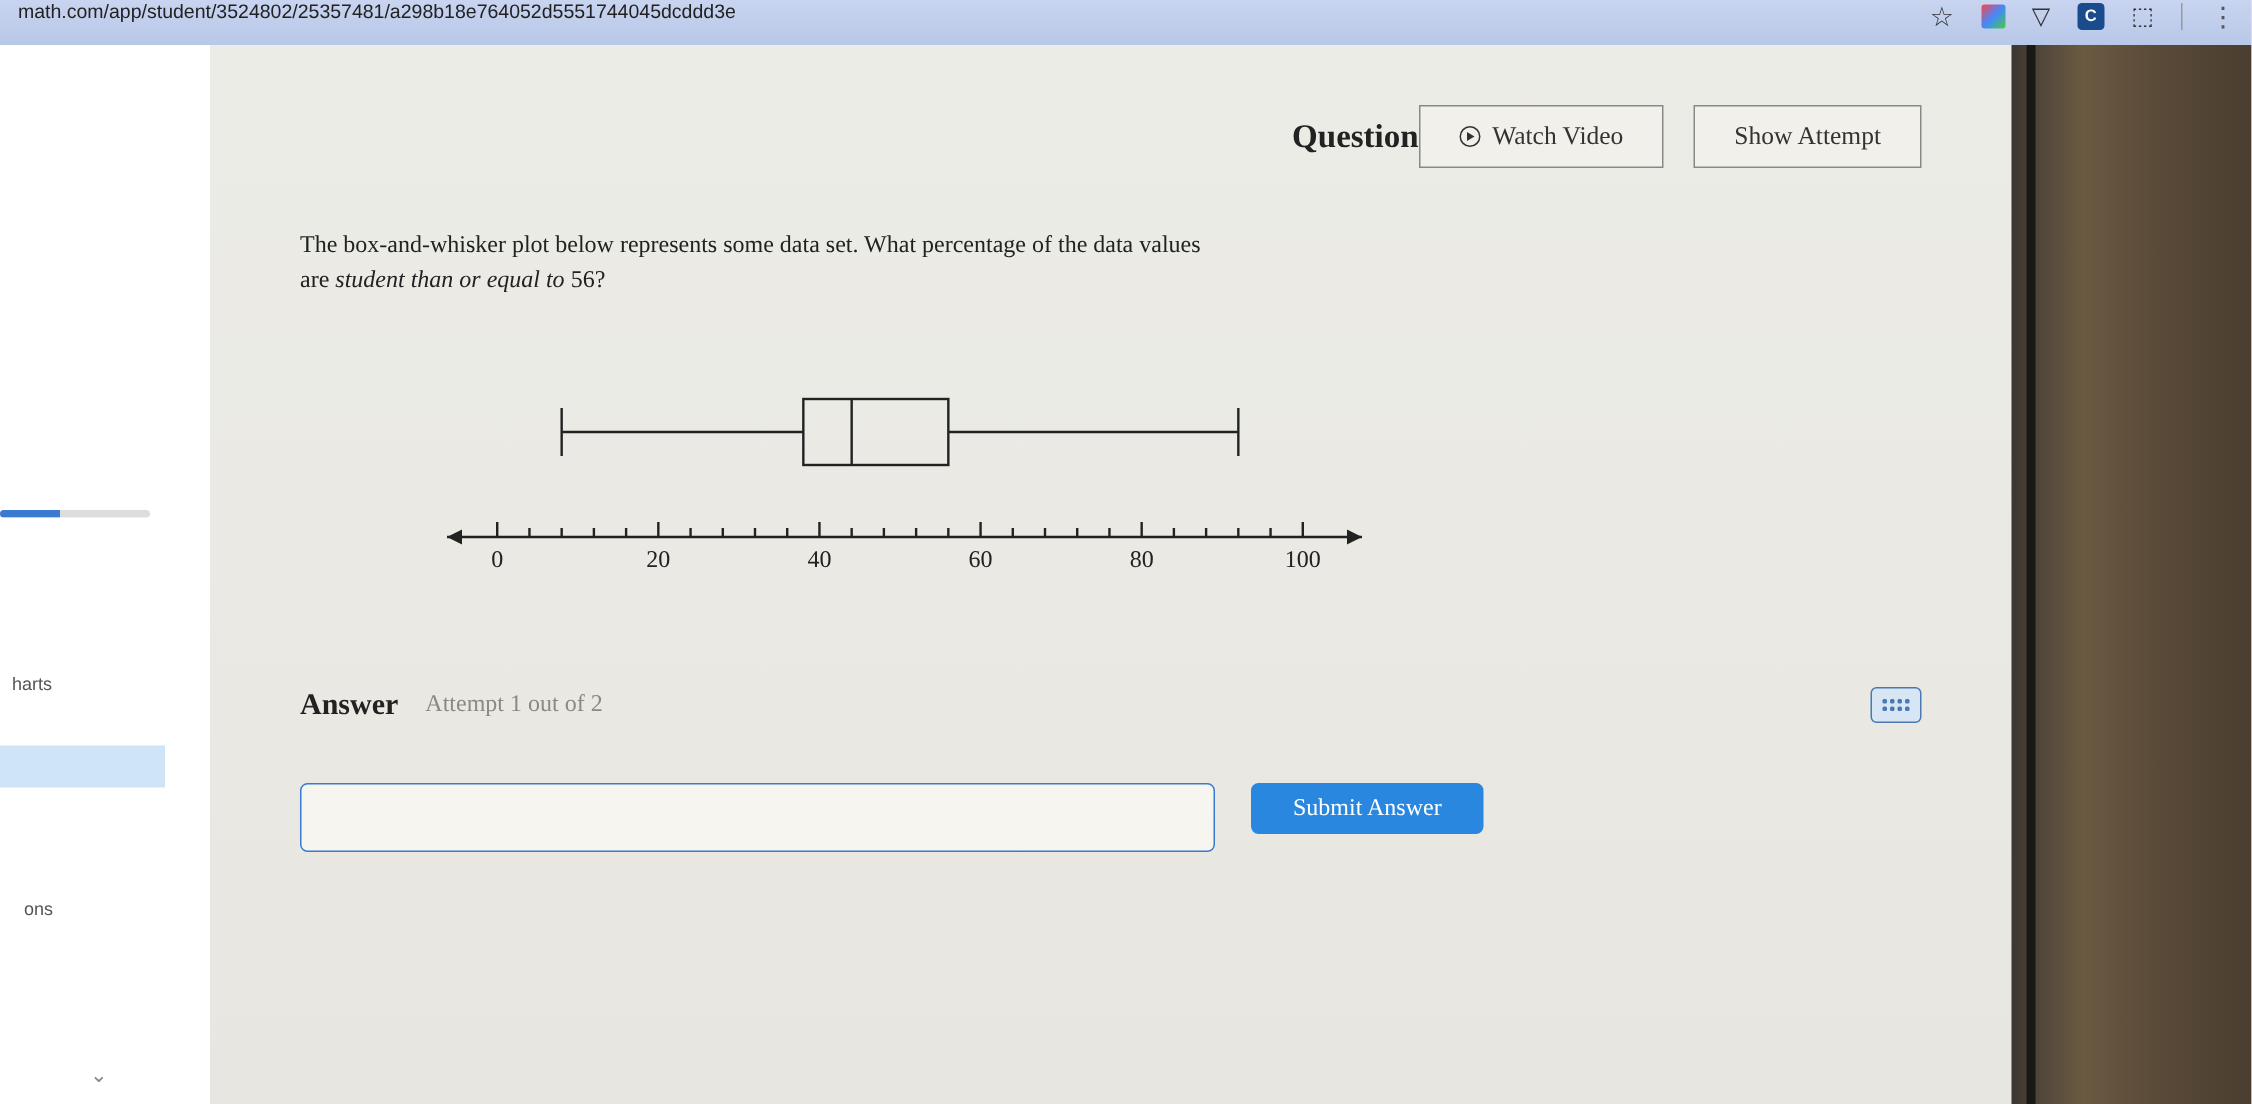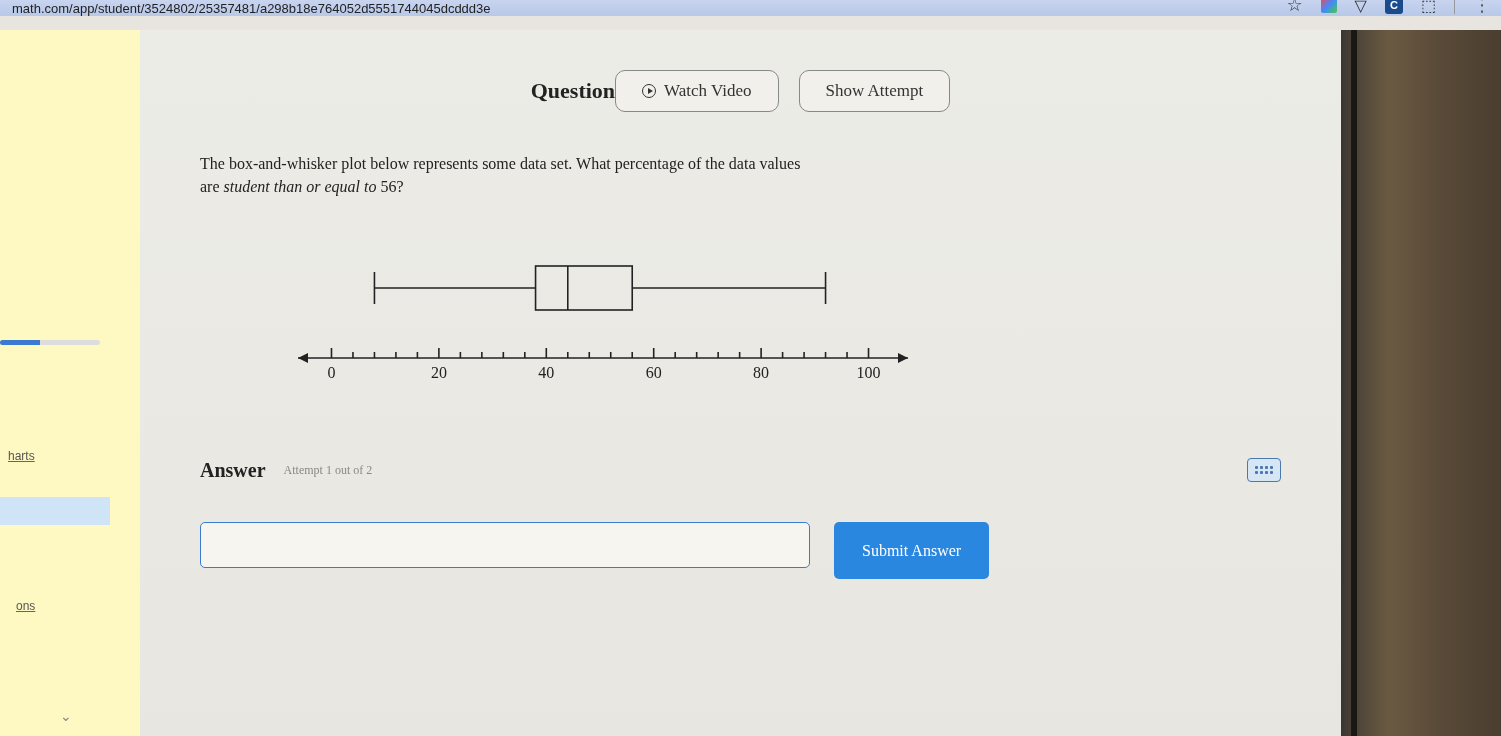--- a/index.html
+++ b/index.html
@@ -5,24 +5,24 @@
   * { margin: 0; padding: 0; box-sizing: border-box; }
   body {
     font-family: Georgia, 'Times New Roman', serif;
     background: #e8e4df;
     width: 1501px;
     height: 736px;
     overflow: hidden;
     position: relative;
   }
   .browser-bar {
-    height: 16px;
+    height: 30px;
     background: linear-gradient(#c8d4f0, #b8c8e8);
     display: flex;
-    align-items: flex-end;
+    align-items: flex-start;
     padding: 0 8px;
     font-family: Arial, sans-serif;
     font-size: 13px;
     color: #333;
     position: relative;
   }
   .url-text { color: #222; padding-left: 4px; }
   .bar-icons {
     position: absolute;
     right: 10px;
@@ -38,25 +38,24 @@
   .icon-puzzle { color:#333; font-size:16px; }
   .icon-dots { color:#555; font-size:18px; }
   .vdiv { width:1px; height:18px; background:#999; }
   
   .sidebar {
     position: absolute;
     left: 0;
     top: 30px;
     width: 140px;
     height: 706px;
-    background: #fef9c3;
+    background: #ffffff;
     font-family: Arial, sans-serif;
     font-size: 12px;
     color: #666;
-    text-decoration: underline;
   }
   .sidebar .progbar {
     margin: 310px 0 10px 0;
     height: 5px;
     width: 100px;
     background: #ddd;
     border-radius: 3px;
     overflow: hidden;
   }
   .sidebar .progbar .fill { width: 40%; height:100%; background:#3a7ad0; }
@@ -70,28 +69,28 @@
     left: 140px;
     right: 160px;
     top: 30px;
     bottom: 0;
     background: linear-gradient(#ecece6, #e8e6e0);
     padding: 40px 60px 40px 60px;
   }
   .qheader {
     display: flex;
     align-items: center;
-    justify-content: center;
+    justify-content: flex-end;
     margin-bottom: 40px;
   }
   .qtitle { font-size: 22px; font-weight: bold; color: #222; }
   .qbuttons { display:flex; gap:20px; }
   .pillbtn {
     border: 1.5px solid #888;
-    border-radius: 10px;
+    border-radius: 0;
     background: #f2f0ea;
     padding: 10px 26px;
     font-family: Georgia, serif;
     font-size: 17px;
     color: #333;
     cursor: pointer;
     display:flex; align-items:center; gap:8px;
   }
   .play-icon {
     width:14px;height:14px;border:1.5px solid #333;border-radius:50%;
@@ -106,21 +105,21 @@
   }
   .prompt em { font-style: italic; }
   
   .chart-wrap { margin: 0 0 60px 90px; }
   svg.boxplot { display:block; }
   
   .answer-row {
     display:flex; align-items:center; gap:18px; margin-bottom: 40px;
   }
   .answer-label { font-size: 20px; font-weight: bold; color:#222;text-align:right; }
-  .attempt { font-size: 12px; color:#8a8a84; }
+  .attempt { font-size: 16px; color:#8a8a84; }
   .keypad {
     margin-left:auto;
     width:34px;height:24px;border:1.5px solid #4a78b0;border-radius:4px;background:#d6e6f4;
     display:flex;align-items:center;justify-content:center;font-size:10px;color:#4a78b0;
   }
   .keypad-dots{display:grid;grid-template-columns:repeat(4,3px);grid-template-rows:repeat(2,3px);gap:2px;}
   .keypad-dots span{background:#4a78b0;border-radius:1px;}
   
   .input-row { display:flex; gap:24px; align-items:stretch; }
   .answer-input {
@@ -136,21 +135,21 @@
   }
   .submit-btn {
     background: #2a87e0;
     color: #fff;
     border: none;
     border-radius: 5px;
     padding: 0 28px;
     font-size: 16px;
     font-family: Georgia, serif;
     cursor: pointer;
-    height:57px;
+    height:34px;
   }
   .right-edge {
     position:absolute; right:0; top:30px; bottom:0; width:160px;
     background: linear-gradient(90deg, #3a3630 0%, #4a4238 8%, #6b5a42 30%, #5a4a38 60%, #4a3e30 100%);
   }
   .right-edge::before{content:'';position:absolute;left:10px;top:0;bottom:0;width:6px;background:#1a1814;}
 </style>
 </head>
 <body>
 

